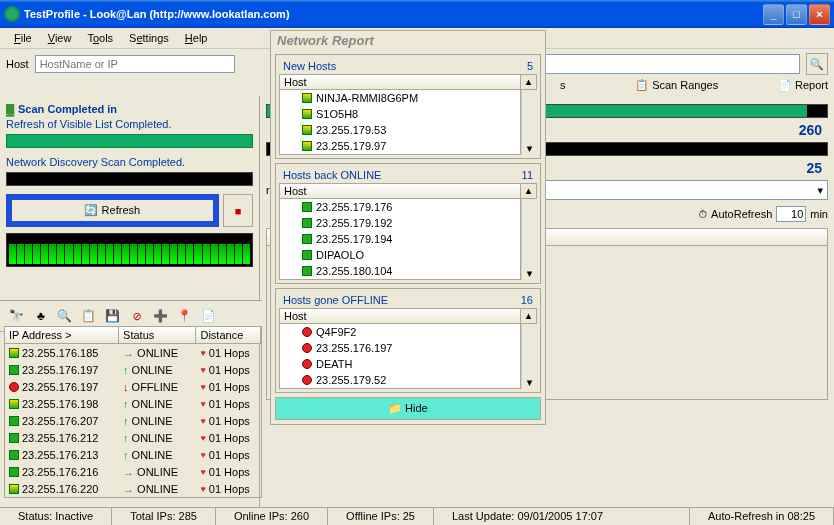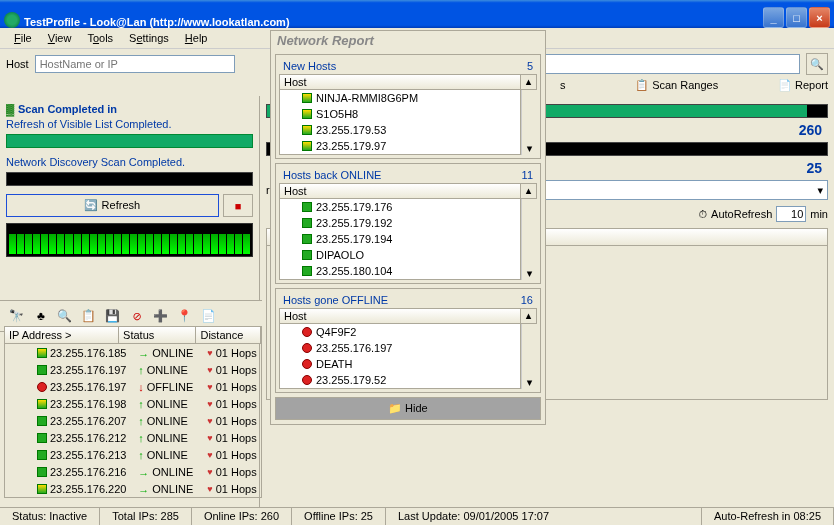--- a/index.html
+++ b/index.html
@@ -1,47 +1,47 @@
 <!DOCTYPE html>
 <html><head>
 <meta charset="utf-8">
 <style>
 * { box-sizing: border-box; margin: 0; padding: 0; font-family: Tahoma, sans-serif; font-size: 11px; }
 body { background: #ece9d8; width: 834px; height: 525px; overflow: hidden; position: relative; }
-.titlebar { background: linear-gradient(to bottom, #3c8cde 0%, #0054e3 10%, #0054e3 90%, #003db8 100%); height: 28px; display: flex; align-items: flex-end; padding: 0 4px; color: white; font-weight: bold; font-size: 13px; }
+.titlebar { background: linear-gradient(to bottom, #3c8cde 0%, #0054e3 10%, #0054e3 90%, #003db8 100%); height: 28px; display: flex; align-items: center; padding: 0 4px; color: white; font-weight: bold; font-size: 13px; }
 .titlebar-icon { width: 16px; height: 16px; background: radial-gradient(circle, #2a6 40%, #063 100%); border-radius: 50%; margin-right: 4px; }
 .titlebar-text { flex: 1; }
 .win-btns { display: flex; gap: 2px; }
 .win-btn { width: 21px; height: 21px; background: linear-gradient(to bottom, #7ba7e0, #3874cf); border: 1px solid #fff3; border-radius: 3px; display: flex; align-items: center; justify-content: center; color: white; font-weight: bold; }
 .win-btn.close { background: linear-gradient(to bottom, #e58667, #c73a19); }
 .menubar { display: flex; padding: 2px 6px; background: #ece9d8; border-bottom: 1px solid #ccc; }
 .menu-item { padding: 2px 8px; }
 .menu-item u { text-decoration: underline; }
 .hostbar { display: flex; align-items: center; padding: 4px 6px; gap: 6px; }
 .hostbar input { flex: 0 0 200px; border: 1px solid #7f9db9; padding: 2px 4px; color: #888; }
 .right-combo { flex: 1; border: 1px solid #7f9db9; background: white; height: 20px; }
 .icon-btn { width: 22px; height: 22px; border: 1px solid #aca899; background: #ece9d8; display: inline-flex; align-items: center; justify-content: center; }
 .main-area { display: flex; height: calc(100% - 28px - 24px - 28px - 18px); position: relative; }
 .left-panel { width: 260px; padding: 4px 6px; border-right: 1px solid #aca899; }
 .left-panel .msg { color: #0039a6; margin: 3px 0; display: flex; align-items: center; gap: 4px; }
 .progress { height: 14px; background: #000; margin: 4px 0 8px 0; border: 1px solid #444; }
 .progress.green { background: linear-gradient(to right, #1a6 0%, #1a6 100%); border: 1px solid #083; }
 .btn-row { display: flex; gap: 4px; margin: 6px 0; }
-.refresh-btn { flex: 1; border: 1px solid #1d4ed8; background: #ece9d8; padding: 4px; text-align: center; }
+.refresh-btn { flex: 1; border: 6px solid #1d4ed8; background: #ece9d8; padding: 4px; text-align: center; }
 .stop-btn { width: 30px; border: 1px solid #aca899; background: #ece9d8; display: flex; align-items: center; justify-content: center; }
 .spectrum { height: 34px; background: #000; border: 1px solid #333; display: flex; align-items: flex-end; padding: 2px; gap: 1px; }
 .spectrum span { flex: 1; background: linear-gradient(to top, #0f0, #0a0); height: 70%; }
 .toolbar { display: flex; gap: 2px; padding: 4px 6px; border-top: 1px solid #aca899; border-bottom: 1px solid #aca899; background: #ece9d8; }
 .tool-btn { width: 22px; height: 22px; border: 1px solid transparent; display: flex; align-items: center; justify-content: center; font-size: 12px; }
 .table-hdr { display: flex; background: #ece9d8; border: 1px solid #aca899; }
 .table-hdr div { border-right: 1px solid #aca899; padding: 2px 4px; background: linear-gradient(to bottom, #fff, #ece9d8); }
 .col-ip { width: 115px; }
 .col-status { width: 78px; }
 .col-dist { width: 65px; }
-.table-body { border: 1px solid #aca899; border-top: none; overflow: hidden; padding-left: 28px; }
+.table-body { border: 1px solid #aca899; border-top: none; overflow: hidden; }
 .row { display: flex; align-items: center; height: 17px; }
 .row .col-ip, .row .col-status, .row .col-dist { border: none; padding: 0 4px; display: flex; align-items: center; gap: 3px; }
 .dot-g { display: inline-block; width: 10px; height: 10px; background: #2a2; border: 1px solid #070; }
 .dot-br { display: inline-block; width: 10px; height: 10px; background: linear-gradient(#fd0, #2a2); border: 1px solid #070; }
 .dot-r { display: inline-block; width: 10px; height: 10px; background: #d22; border-radius: 50%; border: 1px solid #800; }
 .arrow-g { color: #0a0; font-weight: bold; }
 .arrow-r { color: #c00; font-weight: bold; }
 .heart { color: #c33; font-size: 9px; }
 
 .right-panel { flex: 1; padding: 4px 6px; position: relative; }
@@ -67,24 +67,24 @@
 .report-panel { position: absolute; left: 270px; top: 30px; width: 276px; background: #ece9d8; border: 1px solid #aca899; z-index: 10; }
 .report-title { color: #888; font-size: 13px; font-weight: bold; padding: 2px 6px; font-style: italic; }
 .report-sec { border: 1px solid #aca899; margin: 4px; padding: 3px; background: #ece9d8; }
 .sec-hdr { display: flex; justify-content: space-between; color: #0039a6; padding: 2px 4px; }
 .sec-colhdr { display: flex; background: linear-gradient(to bottom,#fff,#ece9d8); border: 1px solid #aca899; }
 .sec-colhdr .h { flex: 1; padding: 1px 4px; }
 .sec-colhdr .sb { width: 16px; background: #ece9d8; border-left: 1px solid #aca899; text-align: center; }
 .sec-list { border: 1px solid #aca899; border-top: none; background: white; }
 .sec-row { display: flex; align-items: center; padding: 1px 22px; gap: 4px; height: 16px; }
 .sec-scroll { width: 16px; background: #ece9d8; border-left: 1px solid #ccc; }
-.hide-btn { margin: 4px; padding: 4px; text-align: center; border: 1px solid #aca899; background: #a3a3a3; }
+.hide-btn { margin: 4px; padding: 4px; text-align: center; border: 1px solid #aca899; background: #5eead4; }
 
 .statusbar { position: absolute; bottom: 0; left: 0; right: 0; height: 18px; display: flex; border-top: 1px solid #aca899; background: #ece9d8; }
-.statusbar div { border-right: 1px solid #aca899; padding: 2px 12px; }
+.statusbar div { border-right: 1px solid #aca899; padding: 2px 18px; }
 </style>
 </head>
 <body>
 
 <div class="titlebar">
   <span class="titlebar-icon"></span>
   <span class="titlebar-text">TestProfile - Look@Lan (http://www.lookatlan.com)</span>
   <div class="win-btns">
     <div class="win-btn">_</div>
     <div class="win-btn">□</div>

